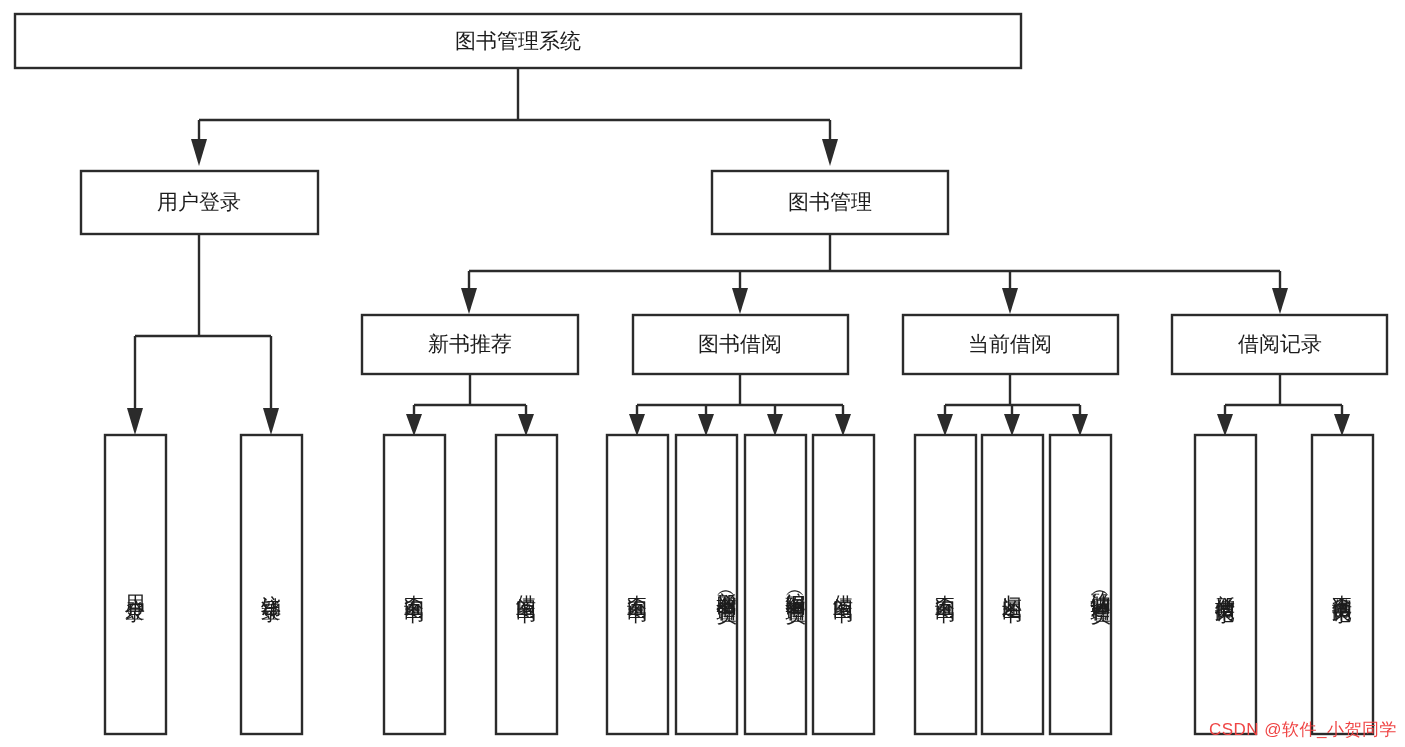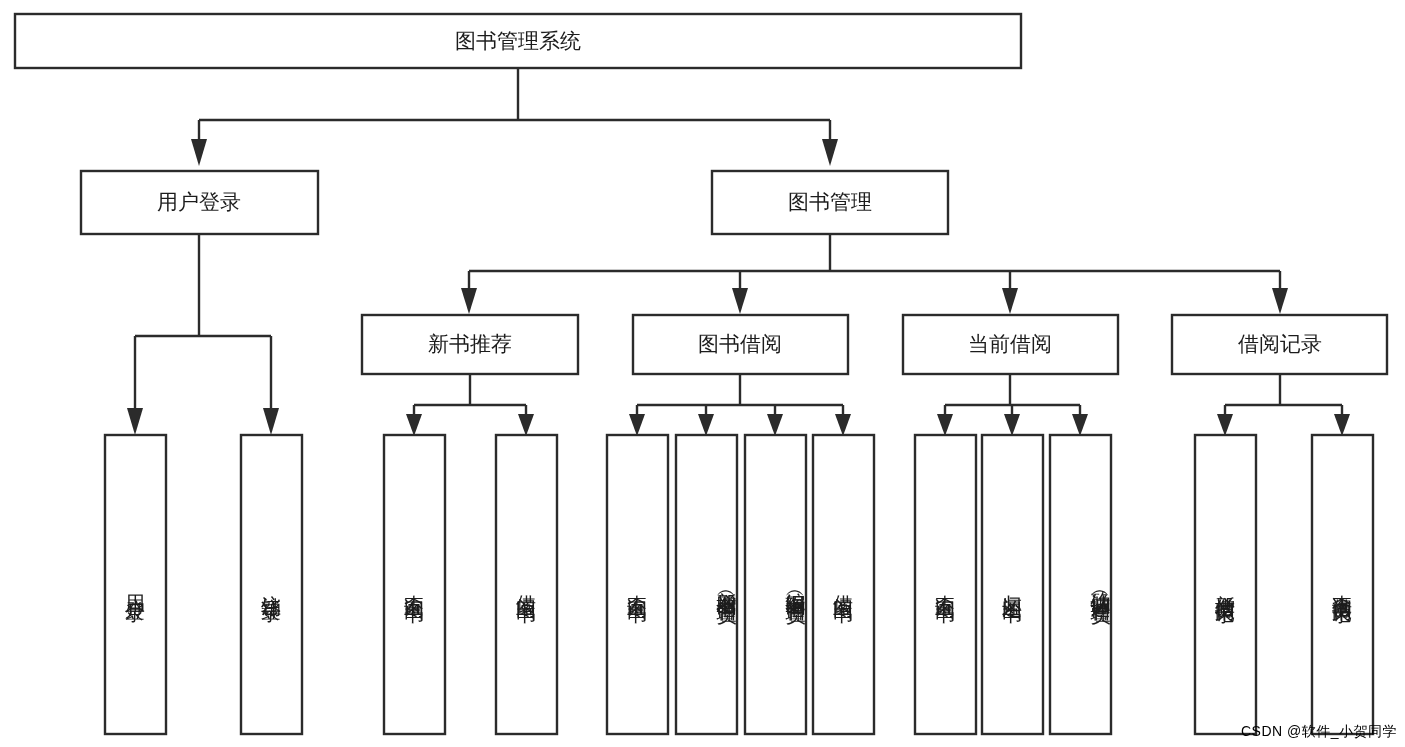--- a/index.html
+++ b/index.html
@@ -68,22 +68,22 @@
     align-items: center;
     justify-content: center;
     white-space: nowrap;
     pointer-events: none;
   }
   .watermark {
     position: absolute;
     right: 8px;
     bottom: 6px;
     font-family: "Liberation Sans", "DejaVu Sans", sans-serif;
-    font-size: 14px;
-    color: #000000;
+    font-size: 17px;
+    color: #ef4444;
     letter-spacing: 0.5px;
     white-space: nowrap;
   }
 </style>
 </head>
 <body>
 
 <div id="diagram-root">
 
   <svg class="canvas" viewBox="0 0 1405 747">

